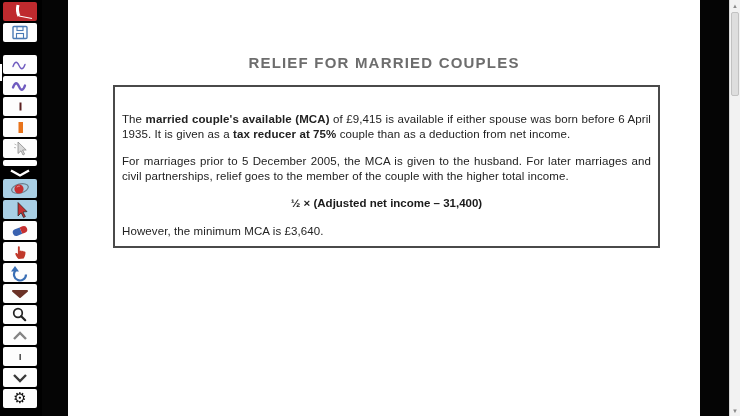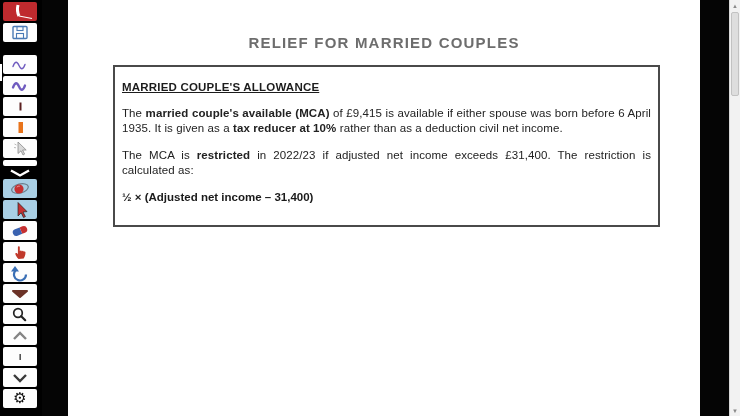--- a/index.html
+++ b/index.html
@@ -13,30 +13,30 @@
   .tool svg{display:block;}
   .tool.sel{background:#a9cfe4;}
   .tool.red{background:#bf2a2e;}
   .spacer{height:9px;flex:0 0 auto;}
   .strip{width:34px;height:6px;background:#fff;border-radius:2px;flex:0 0 auto;}
   .chev-free{width:34px;height:9px;display:flex;align-items:center;justify-content:center;flex:0 0 auto;}
   .gear-glyph{font-family:"DejaVu Sans",sans-serif;font-size:15px;color:#111;line-height:1;}
   .edge-sliver{position:absolute;left:0;top:64px;width:2px;height:17px;background:#fff;}
   
   .page{position:absolute;left:68px;top:0;width:632px;height:416px;background:#fff;}
-  .page-title{margin:0;padding-top:34px;text-align:center;font-size:15px;font-weight:bold;
+  .page-title{margin:0;padding-top:54px;text-align:center;font-size:15px;font-weight:bold;
               color:#6d6d6d;letter-spacing:1.2px;}
   .content-box{margin:14px 0 0 45px;width:547px;box-sizing:border-box;border:2px solid #4a4a4a;
                padding:12px 7px 8px 7px;}
   .content-box h2{margin:2px 0 0 0;font-size:11.5px;color:#1c1c1c;text-decoration:underline;
                   letter-spacing:.2px;}
   .content-box p{margin:13px 0 0 0;font-size:11.5px;line-height:14.5px;color:#222;
                  text-align:justify;letter-spacing:.1px;}
   .content-box .formula{margin:13px 0 12px 0;font-size:11.5px;line-height:14.5px;color:#1a1a1a;
-                        font-weight:bold;text-align:left;}
+                        font-weight:bold;text-align:center;}
   
   .vscroll{position:absolute;right:0;top:0;width:11px;height:416px;background:#f2f2f2;border-left:1px solid #d8d8d8;box-sizing:border-box;}
   .vs-btn{position:absolute;left:0;width:10px;height:11px;display:flex;align-items:center;justify-content:center;
           font-size:6px;color:#8a8a8a;cursor:pointer;}
   .vs-up{top:0;}
   .vs-down{bottom:0;}
   .vs-thumb{position:absolute;left:1px;top:12px;width:8px;height:84px;background:#dedede;
             border:1px solid #c2c2c2;border-radius:2px;box-sizing:border-box;cursor:pointer;}
 </style>
 </head>
@@ -174,25 +174,25 @@
     </div>
 
   </aside>
 
   <div class="edge-sliver"></div>
 
   <main class="page">
     <h1 class="page-title">RELIEF FOR MARRIED COUPLES</h1>
 
     <section class="content-box">
-      <h2>MARRIED COUPLE'S ALLOWANCE</h2>
-
-      <p><span>The </span><b>married couple's available (MCA)</b><span> of £9,415 is available if either spouse was born before 6 April 1935. It is given as a </span><b>tax reducer at 10%</b><span> rather than as a deduction civil net income.</span></p>
-      <p><span>The MCA is </span><b>restricted</b><span> in 2022/23 if adjusted net income exceeds £31,400. The restriction is calculated as:</span></p>
+
+      <p><span>The </span><b>married couple's available (MCA)</b><span> of £9,415 is available if either spouse was born before 6 April 1935. It is given as a </span><b>tax reducer at 75%</b><span> couple than as a deduction from net income.</span></p>
+      <p><span>For marriages prior to 5 December 2005, the MCA is given to the husband. For later marriages and civil partnerships, relief goes to the member of the couple with the higher total income.</span></p>
       <div class="formula">½ × (Adjusted net income – 31,400)</div>
+      <p><span>However, the minimum MCA is £3,640.</span></p>
     </section>
   </main>
 
   <div class="vscroll">
     <div class="vs-btn vs-up">
       <span>▲</span>
     </div>
     <div class="vs-thumb"></div>
     <div class="vs-btn vs-down">
       <span>▼</span>

